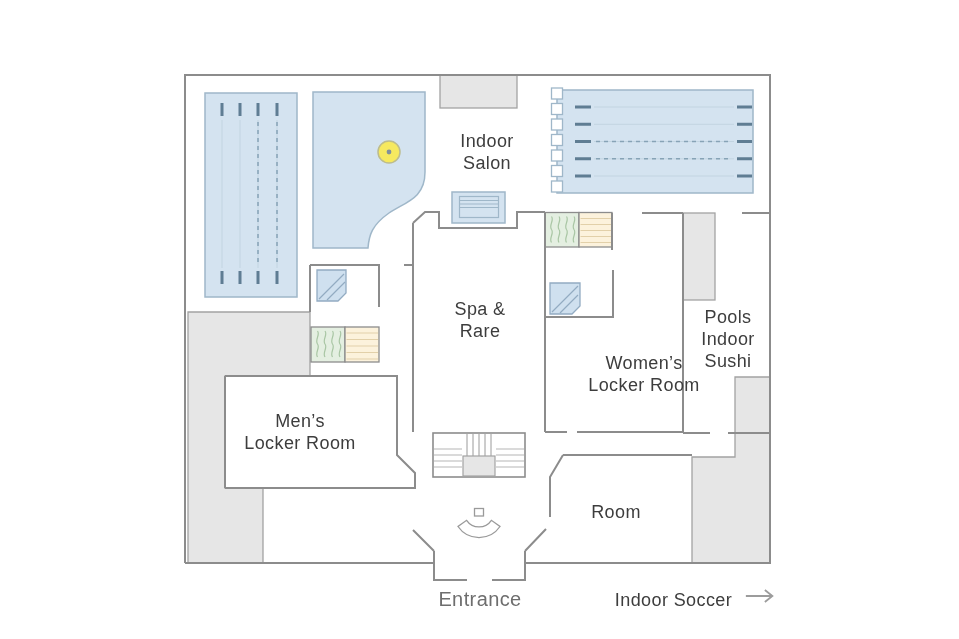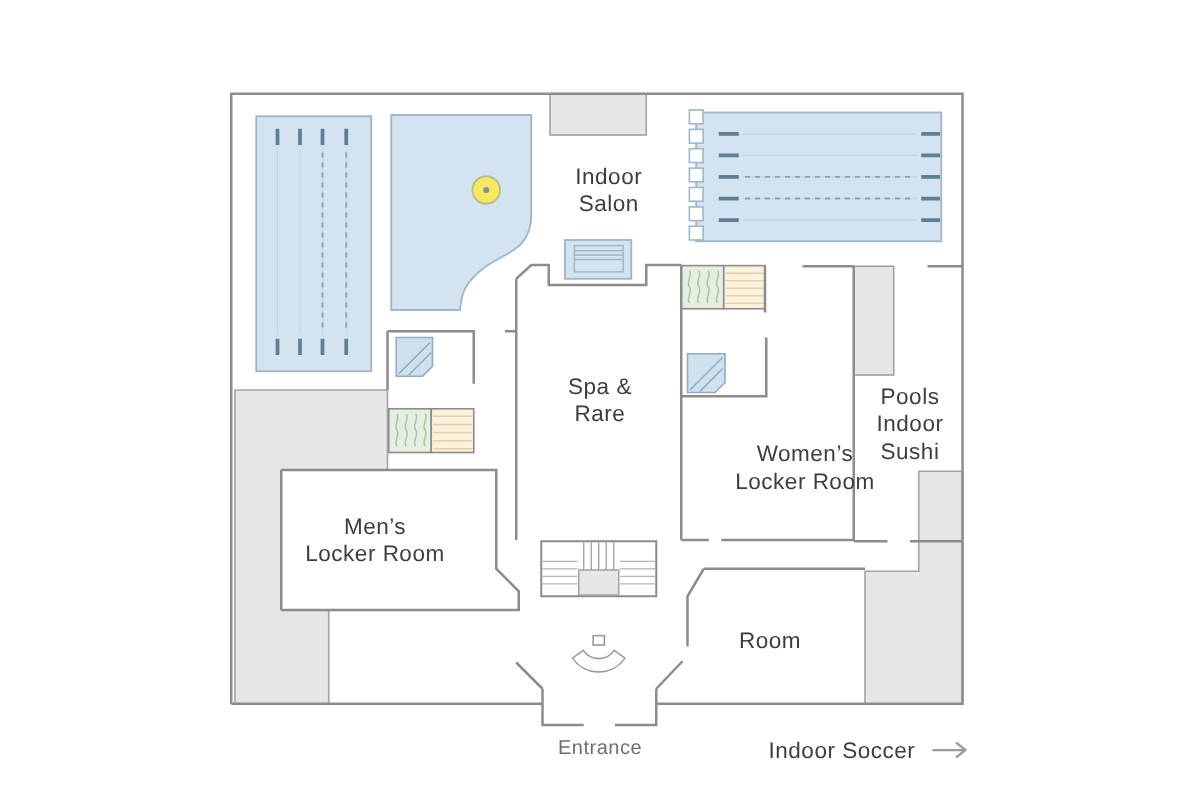--- a/index.html
+++ b/index.html
@@ -26,22 +26,22 @@
   .hot-tub-dot{fill:var(--hot_tub_dot);}
   .stairs-box{fill:#fff;stroke:var(--wall);stroke-width:1.6;}
   .stair-line{fill:none;stroke:var(--stair_line);stroke-width:1;}
   .tread{fill:none;stroke:var(--tread);stroke-width:1;}
   .landing{fill:var(--service_fill);stroke:var(--service_border);stroke-width:1.2;}
   .desk{fill:#fff;stroke:var(--stair_line);stroke-width:1.3;}
   .label{
     position:absolute;transform:translate(-50%,-50%);text-align:center;
     font-size:18px;line-height:22px;letter-spacing:.4px;color:var(--text);white-space:nowrap;
   }
-  .label.muted{color:var(--text_muted);font-size:16px;}
-  #soccer-label{display:flex;align-items:center;gap:13px;}
+  .label.muted{color:var(--text_muted);font-size:20px;}
+  #soccer-label{display:flex;align-items:flex-start;gap:13px;}
   #soccer-label svg{position:static;}
   .arrow-stroke{fill:none;stroke:var(--arrow);stroke-width:1.8;}
 </style>
 </head>
 <body>
 
 <div id="plan">
 
   <svg width="959" height="639" viewBox="0 0 959 639">
 

